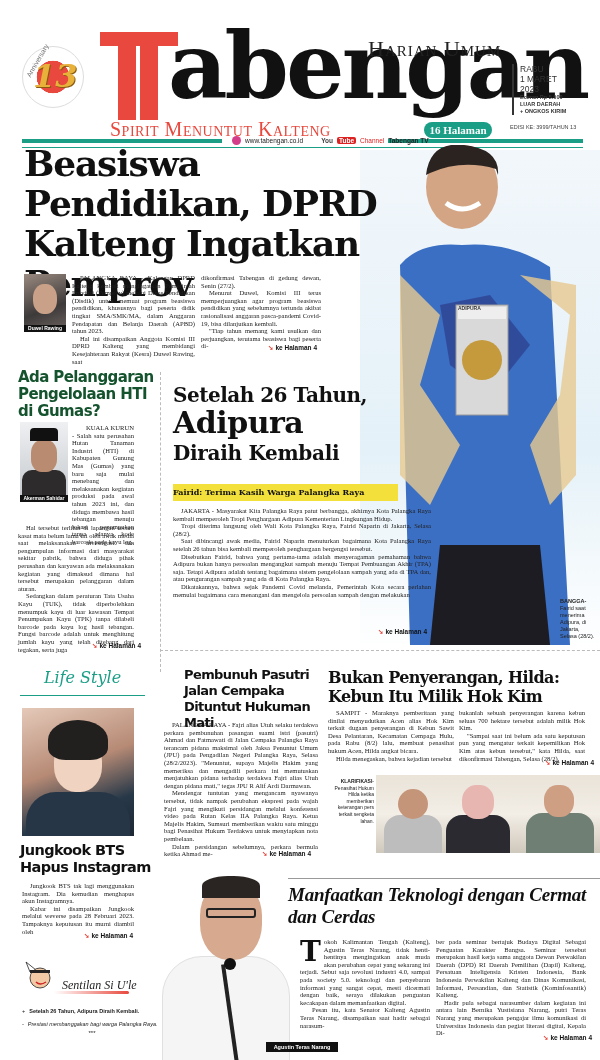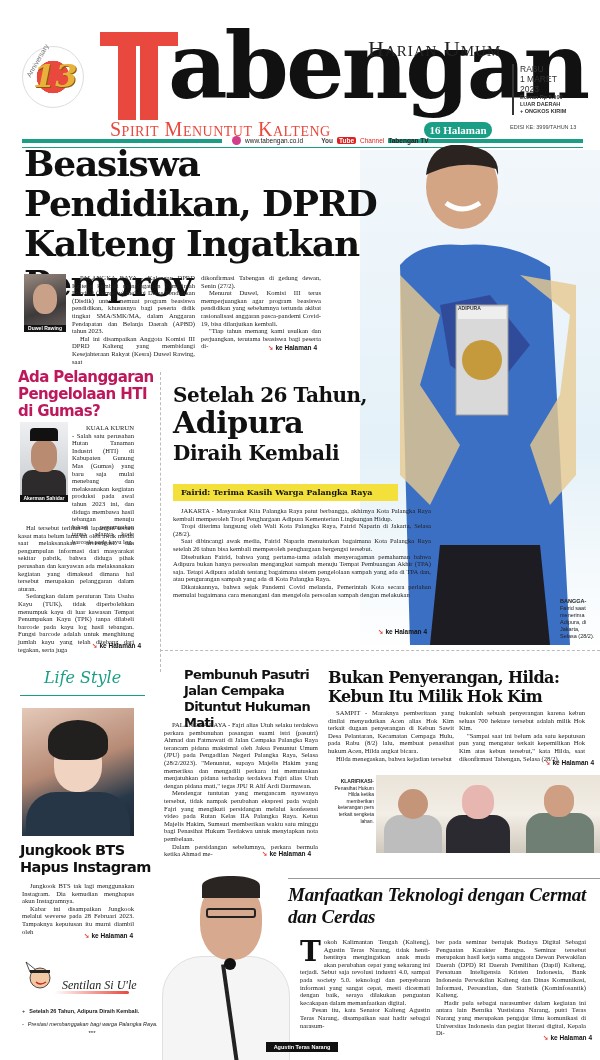--- a/index.html
+++ b/index.html
@@ -57,35 +57,35 @@
   .caption-tag { position: absolute; left: 0; bottom: 0; width: 100%; background: #111; color: #fff;
     font-family: "Liberation Sans", sans-serif; font-size: 5px; font-weight: bold; text-align: center; line-height: 7px; }
 
   .col-text { font-family: "Liberation Serif", serif; font-size: 6.6px; line-height: 7.6px; text-align: justify; color: #222; }
   .col-text p { text-indent: 8px; }
   .col-text .cont { text-indent: 0; }
   .ke { font-family: "Liberation Sans", sans-serif; font-weight: bold; font-size: 6.5px; color: #111; white-space: nowrap; }
   .ke .arrow { color: #e8483d; margin-right: 2px; }
 
   
-  .hti-title { left: 18px; top: 369px; width: 140px; font-family: "DejaVu Sans", sans-serif; font-size: 15px; line-height: 17px; letter-spacing: -0.6px; color: #be185d; }
+  .hti-title { left: 18px; top: 369px; width: 140px; font-family: "DejaVu Sans", sans-serif; font-size: 15px; line-height: 17px; letter-spacing: -0.6px; color: #14532d; }
   .photo-ak { left: 20px; top: 422px; width: 48px; height: 80px; background: linear-gradient(180deg,#eef0f2,#c4c8cc); }
   .photo-ak .peci { position: absolute; left: 10px; top: 6px; width: 28px; height: 13px; background: #111; border-radius: 4px 4px 0 0; }
   .photo-ak .face { position: absolute; left: 11px; top: 18px; width: 26px; height: 32px; border-radius: 40%; background: #b98b70; }
   .photo-ak .body { position: absolute; left: 2px; top: 48px; width: 44px; height: 32px; background: #2d2b2b; border-radius: 10px 10px 0 0; }
 
   .vdash { left: 160px; top: 372px; width: 0; height: 300px; border-left: 1px dashed #bbb; }
   .hdash { left: 160px; top: 650px; width: 440px; height: 0; border-top: 1px dashed #bbb; }
 
   
   .adi-h1 { left: 173px; top: 384px; font-family: "DejaVu Serif", serif; font-weight: bold; font-size: 20px; letter-spacing: -0.5px; color: #111; line-height: 22px; }
   .adi-h2 { left: 173px; top: 406px; font-family: "DejaVu Serif", serif; font-weight: bold; font-size: 30px; letter-spacing: -0.5px; color: #111; line-height: 34px; }
   .adi-h3 { left: 173px; top: 441px; font-family: "DejaVu Serif", serif; font-weight: bold; font-size: 20px; letter-spacing: -0.3px; color: #111; line-height: 24px; }
   .adi-sub { left: 173px; top: 484px; width: 225px; height: 17px; background: #f3e03a;
-    font-family: "DejaVu Serif", serif; font-weight: bold; font-size: 8px; line-height: 17px; padding-left: 8px; color: #111; }
+    font-family: "DejaVu Serif", serif; font-weight: bold; font-size: 8px; line-height: 17px; color: #111; }
   .bangga { left: 560px; top: 598px; font-family: "Liberation Sans", sans-serif; font-size: 5.5px; line-height: 7px; color: #222; }
   .bangga b { font-size: 5.5px; }
 
   
   .pem-title { left: 184px; top: 667px; width: 160px; font-family: "DejaVu Sans", sans-serif; font-weight: bold; font-size: 13px; line-height: 16px; letter-spacing: -0.6px; color: #111; }
   .hilda-title { left: 328px; top: 668px; width: 272px; font-family: "DejaVu Serif", serif; font-weight: bold; font-size: 16px; line-height: 19px; letter-spacing: -0.6px; color: #111; }
   .klar { left: 326px; top: 778px; width: 48px; text-align: right; font-family: "Liberation Sans", sans-serif; font-size: 5px; line-height: 6.6px; color: #222; }
   .hilda-photo { left: 376px; top: 775px; width: 224px; height: 78px; background: linear-gradient(180deg,#e9e3d8 0%, #f3eee6 50%, #cfc8bc 100%); overflow: hidden; }
   .hp1 { position: absolute; left: 22px; top: 14px; width: 30px; height: 30px; border-radius: 50%; background: #c5957a; }
   .hp1b { position: absolute; left: 8px; top: 40px; width: 58px; height: 40px; border-radius: 16px 16px 0 0; background: #bdbdbd; }

